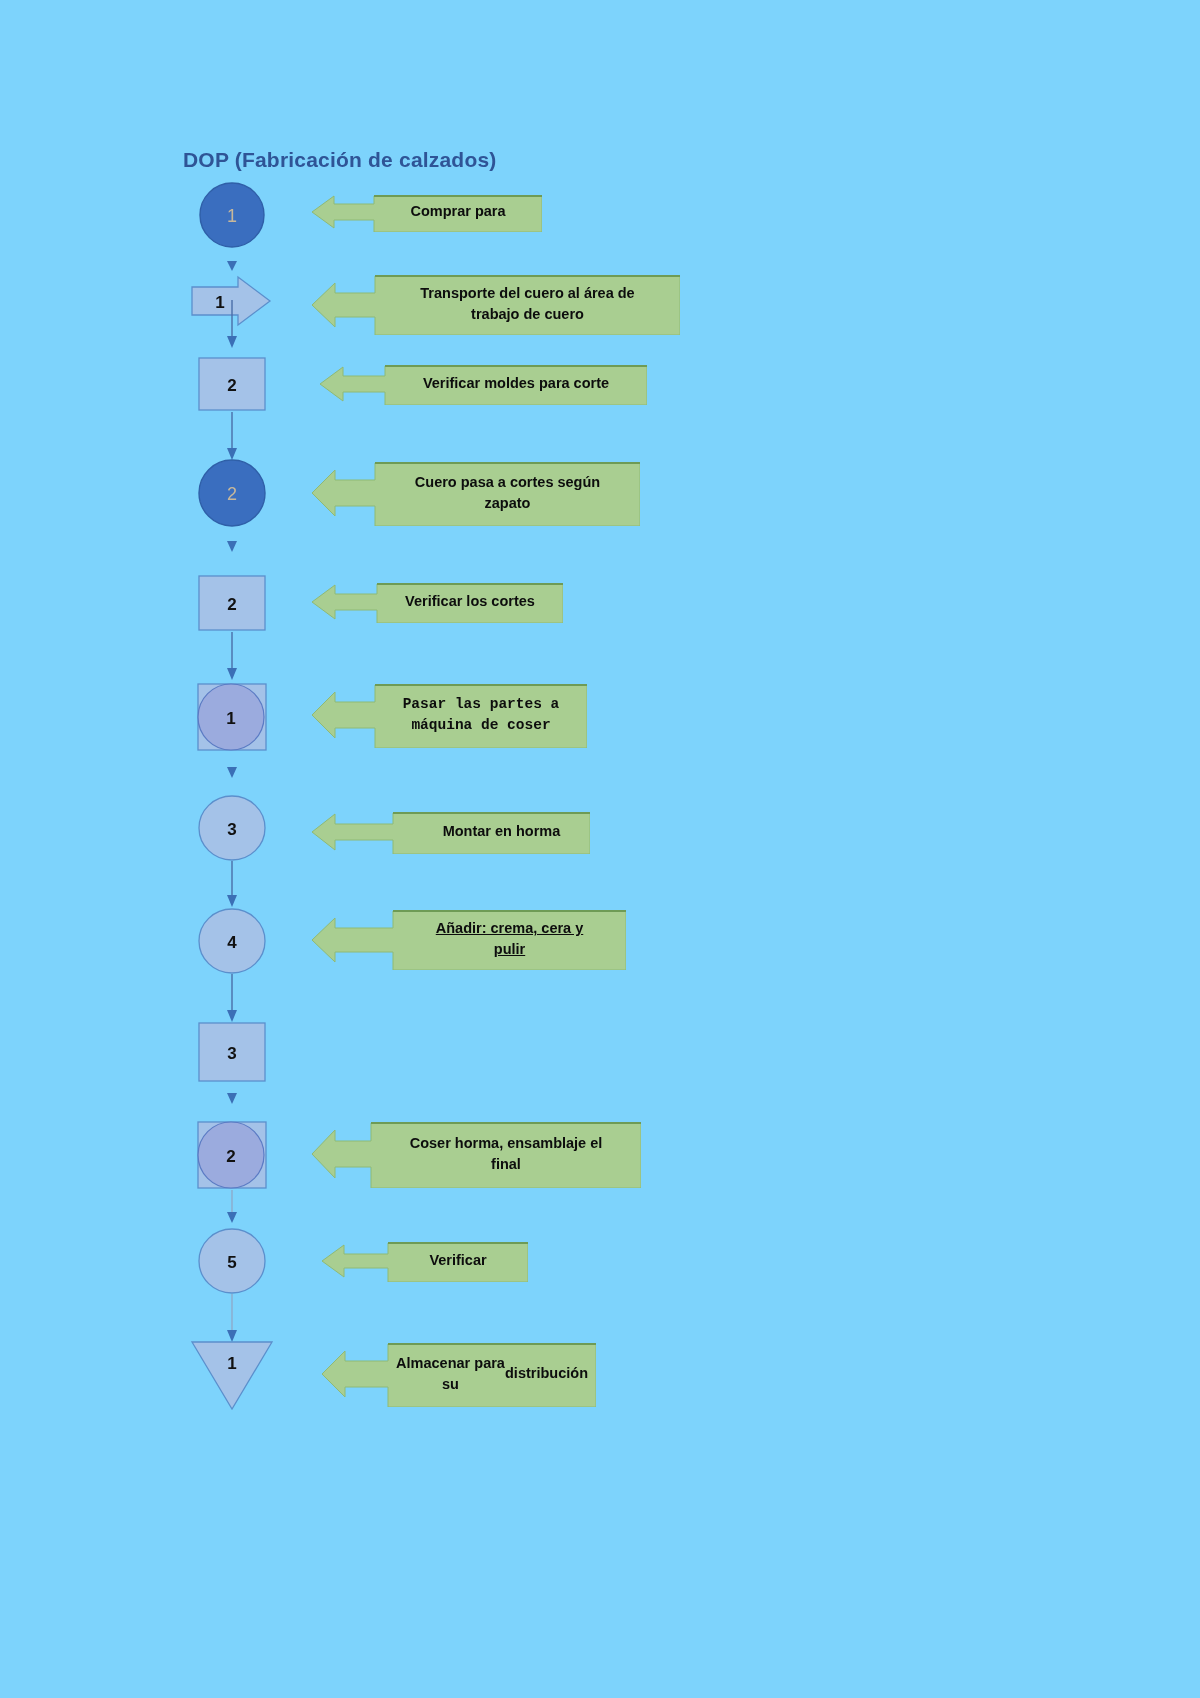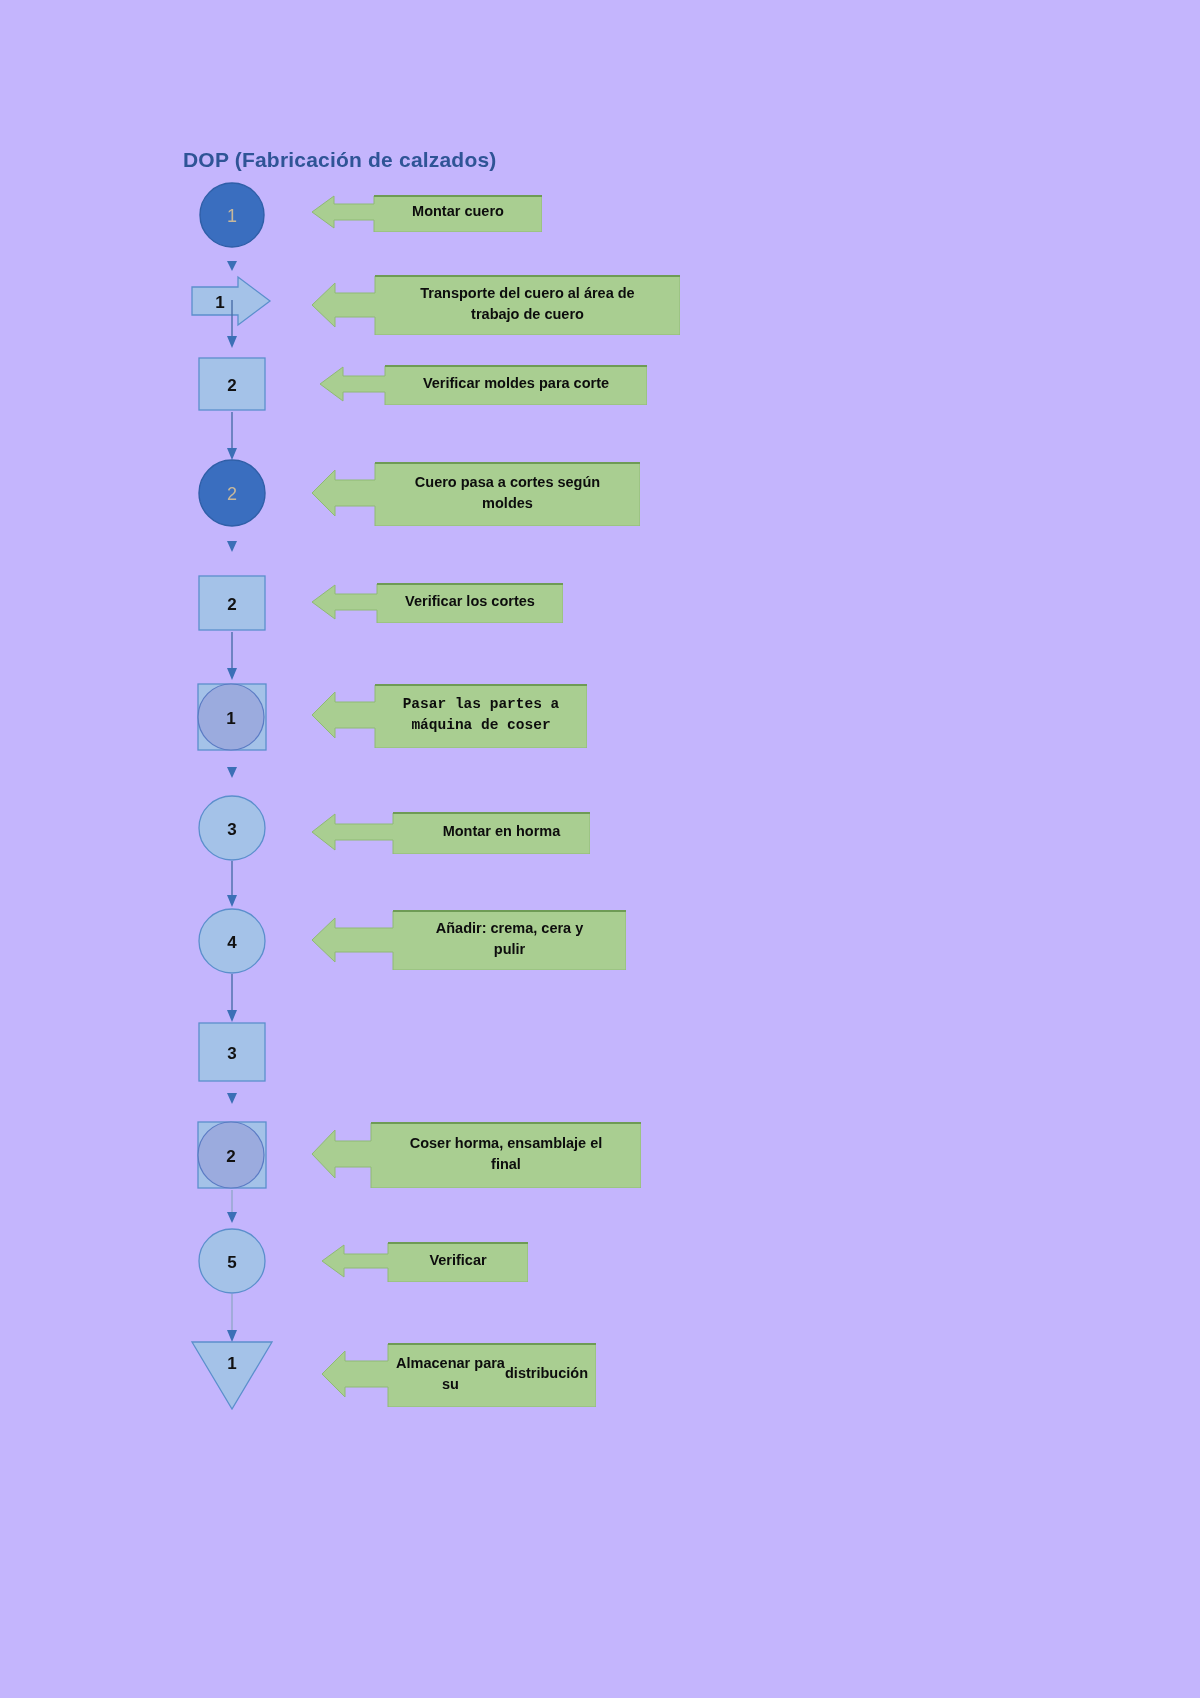--- a/index.html
+++ b/index.html
@@ -14,21 +14,21 @@
     position: relative;
     font-family: "Liberation Sans", "DejaVu Sans", sans-serif;
     overflow: hidden;
   }
 
   #page {
     position: absolute;
     left: 0; top: 0;
     width: 1200px;
     height: 1698px;
-    background: #c4b5fd;
+    background: #7dd3fc;
   }
 
   
   #diagram-title {
     position: absolute;
     left: 183px;
     top: 148px;
     font-size: 21px;
     font-weight: bold;
     color: #2F5496;
@@ -105,21 +105,21 @@
     <svg width="16" height="24" viewBox="0 0 16 24">
       <polygon points="3,6 13,6 8,16" fill="#3B6FB6"></polygon>
     </svg>
   </div>
   <div class="callout" style="left:310px;top:192px;">
     <svg width="232" height="40" viewBox="0 0 232 40">
       <path d="M 64,4 L 232,4 L 232,40 L 64,40 L 64,28 L 24,28 L 24,36 L 2,20 L 24,4 L 24,12 L 64,12 Z" fill="#A9CE91" stroke="#8FBA74" stroke-width="1"></path>
       <path d="M 64,4 L 232,4" stroke="#6E9B55" stroke-width="2" fill="none"></path>
     </svg>
     <div class="callout-text" style="left:64px;width:168px;height:40px;">
-      <span>Montar cuero</span>
+      <span>Comprar para</span>
     </div>
   </div>
 
   <div class="symbol-slot" style="top:275px;height:52px;">
     <svg width="84" height="52" viewBox="0 0 84 52">
       <path d="M 2,12 L 48,12 L 48,2 L 80,26 L 48,50 L 48,40 L 2,40 Z" fill="#A4C2E8" stroke="#5B8FCC" stroke-width="1.3"></path>
       <text class="symbol-num" x="30" y="33" text-anchor="middle">1</text>
     </svg>
   </div>
   <div class="connector" style="top:300px;height:52px;">
@@ -172,21 +172,21 @@
       <polygon points="3,8 13,8 8,19" fill="#3B6FB6"></polygon>
     </svg>
   </div>
   <div class="callout" style="left:310px;top:460px;">
     <svg width="330" height="66" viewBox="0 0 330 66">
       <path d="M 65,3 L 330,3 L 330,66 L 65,66 L 65,46 L 25,46 L 25,56 L 2,33 L 25,10 L 25,20 L 65,20 Z" fill="#A9CE91" stroke="#8FBA74" stroke-width="1"></path>
       <path d="M 65,3 L 330,3" stroke="#6E9B55" stroke-width="2" fill="none"></path>
     </svg>
     <div class="callout-text" style="left:65px;width:265px;height:66px;flex-direction:column;text-align:center;">
       <span>Cuero pasa a cortes según</span>
-      <span>moldes</span>
+      <span>zapato</span>
     </div>
   </div>
 
   <div class="symbol-slot" style="top:574px;height:58px;">
     <svg width="70" height="58" viewBox="0 0 70 58">
       <rect x="2" y="2" width="66" height="54" fill="#A4C2E8" stroke="#5B8FCC" stroke-width="1.3"></rect>
       <text class="symbol-num" x="35" y="36" text-anchor="middle">2</text>
     </svg>
   </div>
   <div class="connector" style="top:632px;height:52px;">
@@ -260,21 +260,21 @@
     <svg width="16" height="52" viewBox="0 0 16 52">
       <line x1="8" y1="0" x2="8" y2="40" stroke="#4A6EA8" stroke-width="1.4"></line>
       <polygon points="3,36 13,36 8,48" fill="#3B6FB6"></polygon>
     </svg>
   </div>
   <div class="callout" style="left:310px;top:908px;">
     <svg width="316" height="62" viewBox="0 0 316 62">
       <path d="M 83,3 L 316,3 L 316,62 L 83,62 L 83,44 L 25,44 L 25,54 L 2,32 L 25,10 L 25,20 L 83,20 Z" fill="#A9CE91" stroke="#8FBA74" stroke-width="1"></path>
       <path d="M 83,3 L 316,3" stroke="#6E9B55" stroke-width="2" fill="none"></path>
     </svg>
-    <div class="callout-text" style="left:83px;width:233px;height:62px;flex-direction:column;">
+    <div class="callout-text" style="left:83px;width:233px;height:62px;flex-direction:column;text-decoration:underline;">
       <span>Añadir: crema, cera y</span>
       <span>pulir</span>
     </div>
   </div>
 
   <div class="symbol-slot" style="top:1021px;height:62px;">
     <svg width="70" height="62" viewBox="0 0 70 62">
       <rect x="2" y="2" width="66" height="58" fill="#A4C2E8" stroke="#5B8FCC" stroke-width="1.3"></rect>
       <text class="symbol-num" x="35" y="38" text-anchor="middle">3</text>
     </svg>

